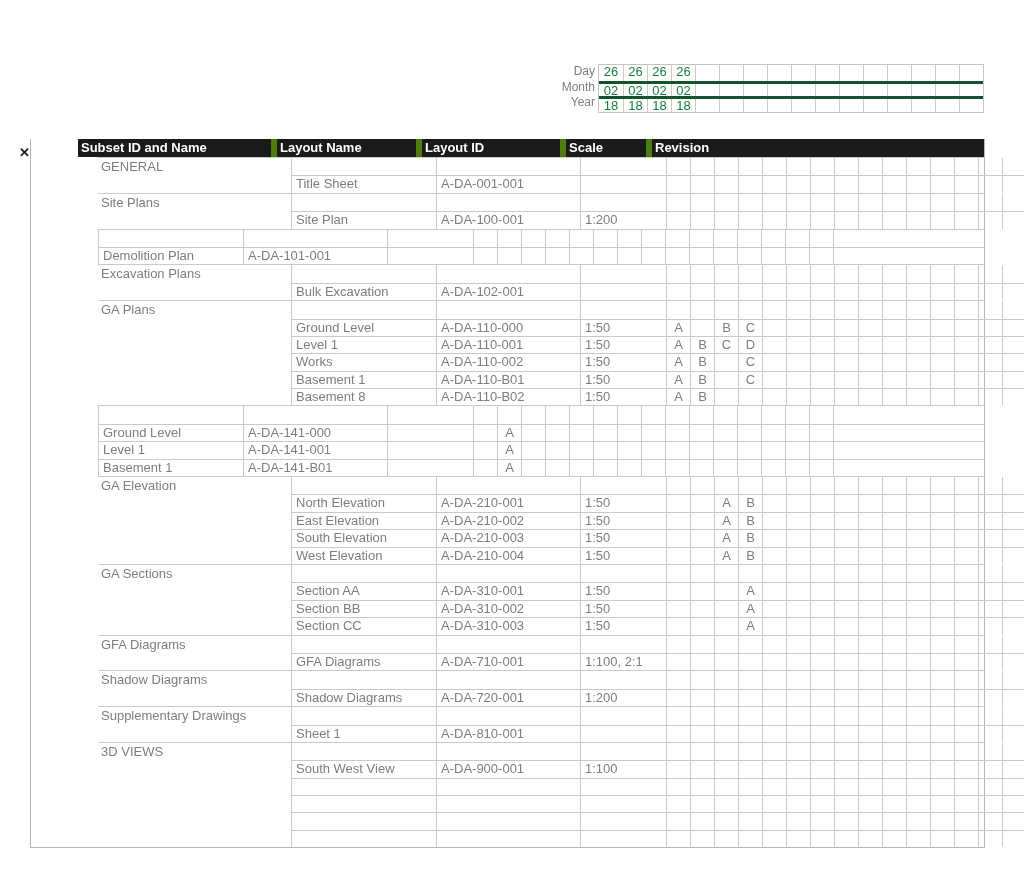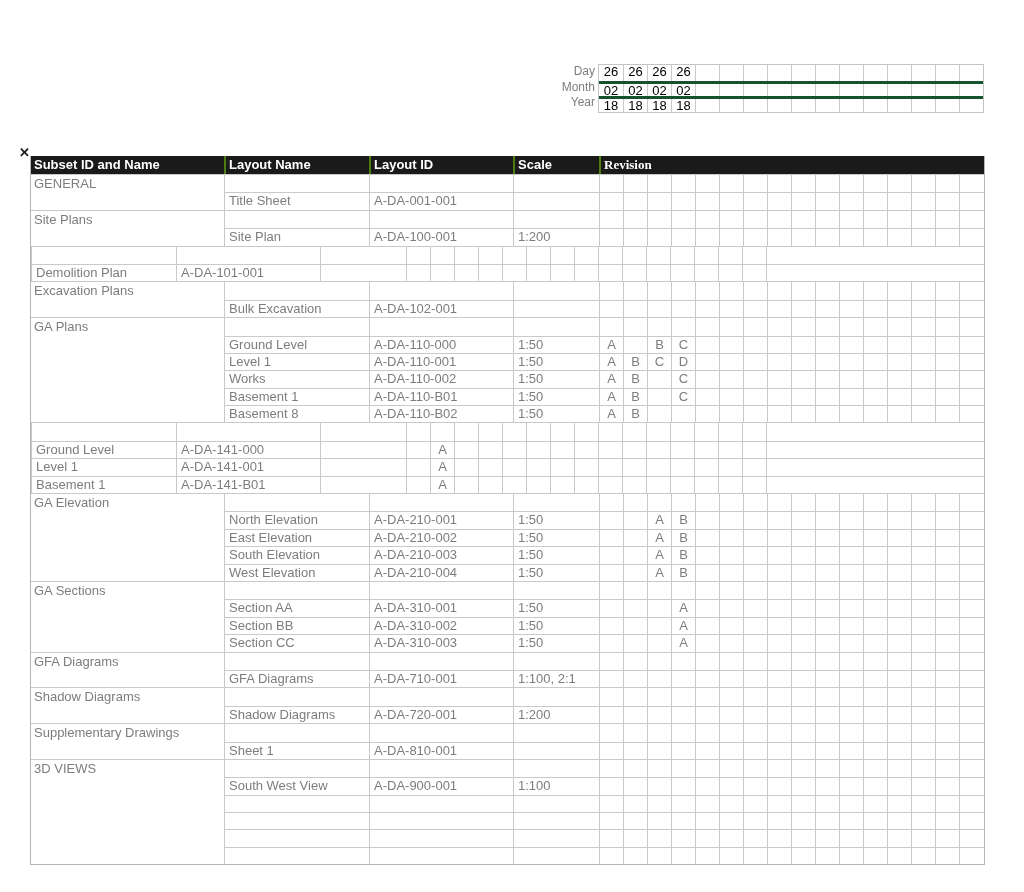--- a/index.html
+++ b/index.html
@@ -24,45 +24,45 @@
   .date-labels { width: 58px; }
   .date-label {
     height: 15.5px; line-height: 15.5px; text-align: right;
     padding-right: 3px; font-size: 12px; color: #7d7d7d;
   }
   .date-gridbox { border: 1px solid #c4c4c4; }
   .date-row { display: flex; height: 15.5px; }
   .date-row + .date-row { border-top: 3px solid #14532d; }
   .date-cell {
     width: 24px; flex: 0 0 24px; text-align: center;
-    font-size: 13px; line-height: 14.5px; color: #000000;
+    font-size: 13px; line-height: 14.5px; color: #15803d;
     border-left: 1px solid #c9c9c9;
   }
   .date-cell:first-child { border-left: none; }
 
   
   .register-table {
-    position: absolute; left: 30px; top: 156px; width: 955px;
-    border: 1px solid #b5b5b5; border-top: none; background: #fff;
+    position: absolute; left: 30px; top: 139px; width: 955px;
+    border: 1px solid #b5b5b5; border-top: none; background: #fff; padding-left: 47px;
   }
   .rt-header {
     display: flex; height: 18px; background: #1a1a1a;
     color: #ffffff; font-weight: bold; font-size: 13px;
   }
   .rt-header .hcell {
     line-height: 18px; padding-left: 3px; white-space: nowrap; overflow: hidden;
   }
-  .rt-header .hcell + .hcell { border-left: 2px solid #4d7c0f; }
+  .rt-header .hcell + .hcell { border-left: 6px solid #4d7c0f; }
   .h-subset { width: 193px; }
   .h-name   { width: 145px; }
   .h-id     { width: 144px; }
   .h-scale  { width: 86px;  }
-  .h-rev    { flex: 1; font-family: Liberation Serif, serif; }
+  .h-rev    { flex: 1; }
 
-  .section { display: flex; border-top: 1px solid #c9c9c9; }
+  .section { display: flex; border-top: 1px solid #c9c9c9; margin-left: 20px; }
   .subset-cell {
     width: 193px; flex: 0 0 193px;
     font-size: 13px; color: #7d7d7d;
     padding: 1px 0 0 3px; white-space: nowrap; overflow: hidden;
   }
   .rows { flex: 1; display: flex; flex-direction: column; }
   .row { display: flex; height: 17.4px; }
   .row + .row { border-top: 1px solid #c9c9c9; }
   .cell {
     font-size: 13px; color: #7d7d7d; line-height: 16.5px;

